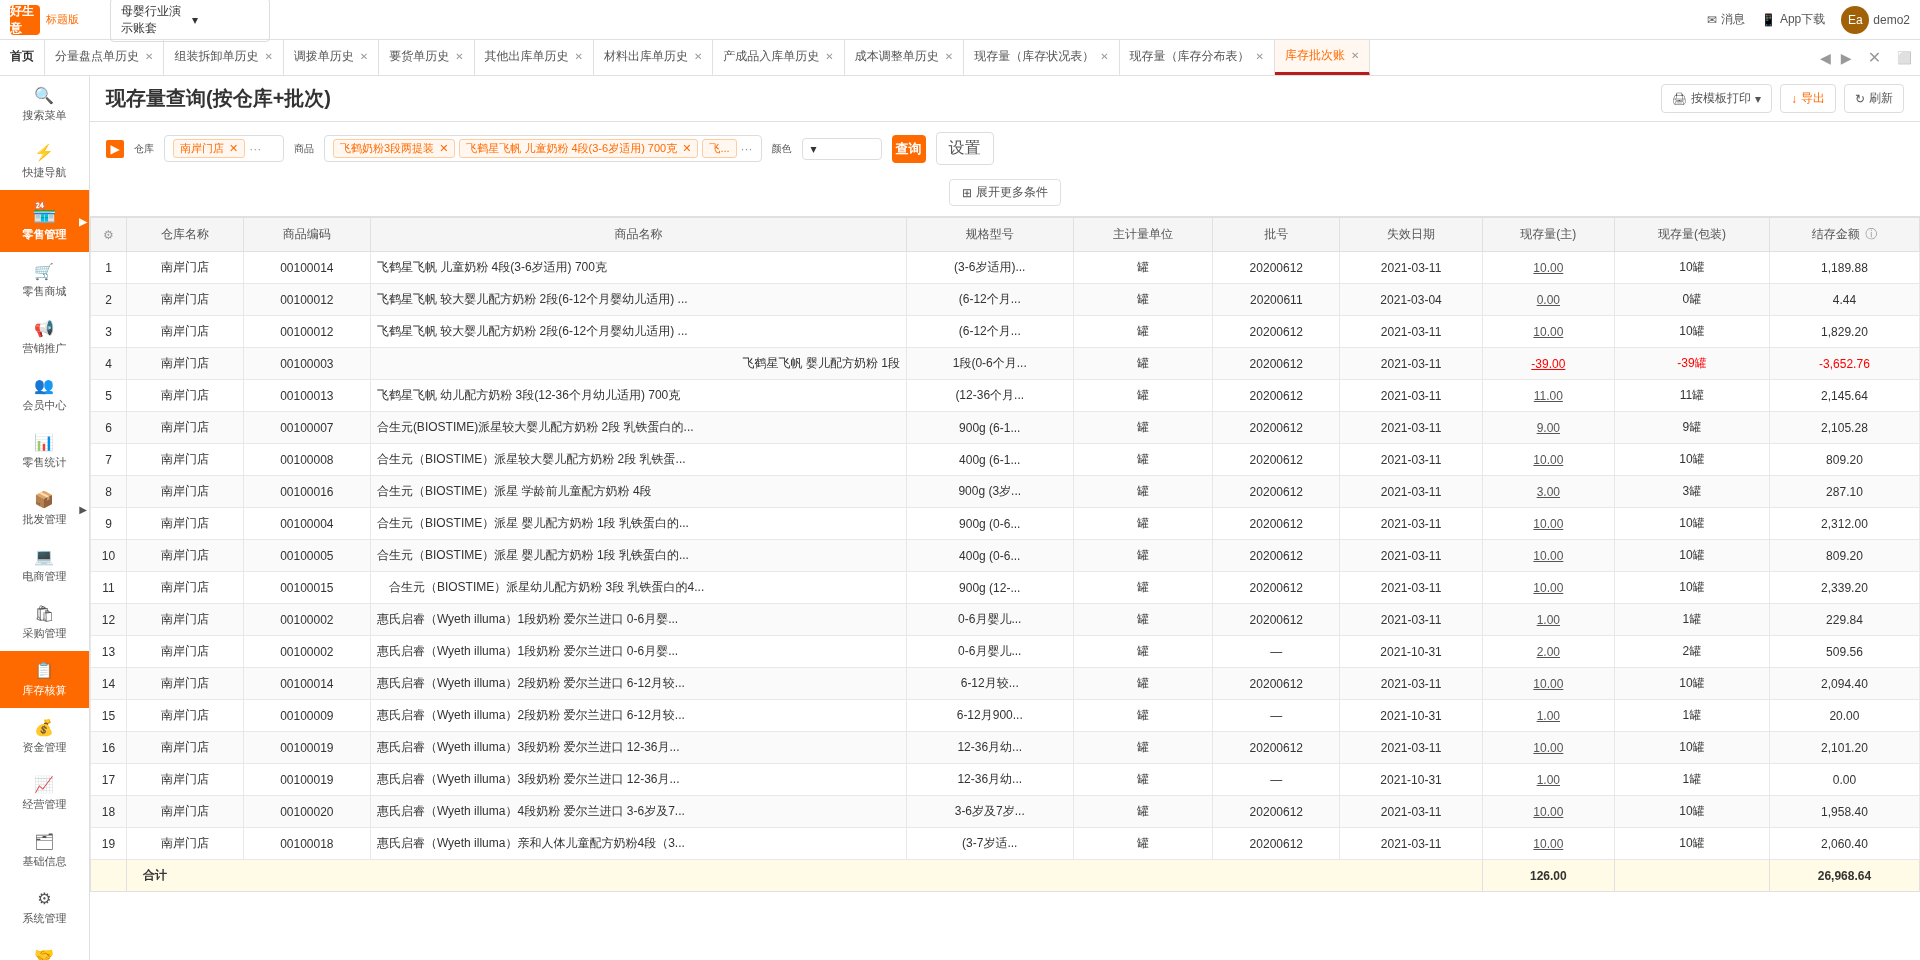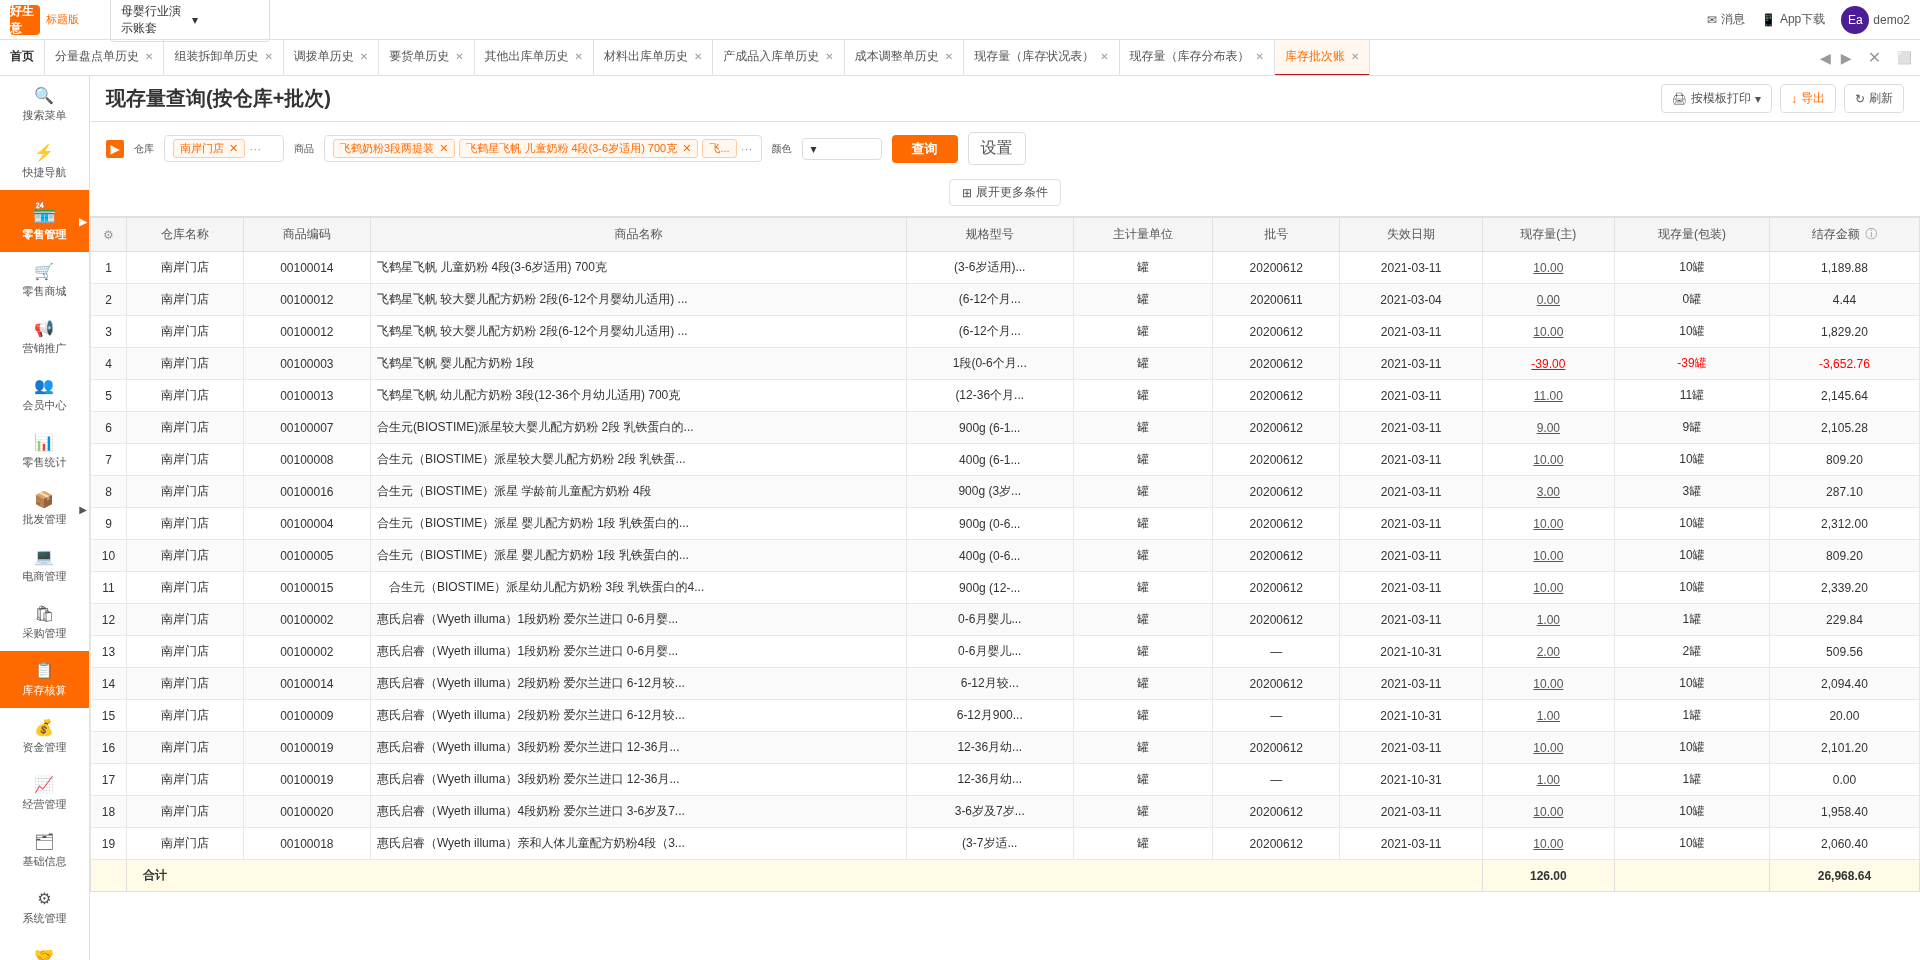--- a/index.html
+++ b/index.html
@@ -7,26 +7,26 @@
 
     
     .top-bar { display: flex; align-items: center; height: 40px; background: #fff; border-bottom: 1px solid #e0e0e0; padding: 0 10px; gap: 10px; }
     .logo-area { display: flex; align-items: center; gap: 6px; width: 90px; }
     .logo-icon { width: 30px; height: 30px; background: #ff6a00; border-radius: 4px; display: flex; align-items: center; justify-content: center; color: #fff; font-size: 12px; font-weight: bold; }
     .logo-text { font-size: 11px; color: #ff6a00; line-height: 1.2; }
     .workspace-select { display: flex; align-items: center; gap: 4px; padding: 4px 10px; border: 1px solid #ddd; border-radius: 4px; cursor: pointer; font-size: 12px; min-width: 160px; }
     .workspace-select span { flex: 1; }
     .top-actions { margin-left: auto; display: flex; align-items: center; gap: 16px; }
     .top-action-item { display: flex; align-items: center; gap: 4px; cursor: pointer; color: #555; font-size: 12px; }
-    .avatar { width: 28px; height: 28px; border-radius: 50%; background: #4c1d95; display: flex; align-items: center; justify-content: center; color: #fff; font-size: 12px; text-align: center; }
+    .avatar { width: 28px; height: 28px; border-radius: 50%; background: #a16207; display: flex; align-items: center; justify-content: center; color: #fff; font-size: 12px; text-align: center; }
 
     
     .nav-tabs { display: flex; align-items: center; height: 36px; background: #fff; border-bottom: 1px solid #e0e0e0; overflow: hidden; }
     .nav-tab { display: flex; align-items: center; gap: 4px; padding: 0 10px; height: 36px; font-size: 12px; cursor: pointer; white-space: nowrap; color: #555; border-right: 1px solid #e0e0e0; border-bottom: 2px solid transparent; }
-    .nav-tab.active { color: #ff6a00; border-bottom: 2px solid #b91c1c; background: #fff7f0; }
+    .nav-tab.active { color: #ff6a00; border-bottom: 4px solid #b91c1c; background: #fff7f0; }
     .nav-tab.home { color: #333; font-weight: bold; }
     .nav-tab .close-btn { color: #999; font-size: 10px; margin-left: 2px; }
     .nav-tab-arrows { display: flex; align-items: center; padding: 0 4px; gap: 2px; }
     .nav-tab-arrows span { cursor: pointer; color: #999; padding: 2px 4px; font-size: 14px; }
     .nav-close-all { padding: 0 8px; cursor: pointer; color: #999; font-size: 16px; }
 
     
     .main-layout { display: flex; height: calc(960px - 40px - 36px); }
 
     
@@ -52,21 +52,21 @@
     
     .filter-area { background: #fff; padding: 10px 16px; border-bottom: 1px solid #e0e0e0; }
     .filter-row { display: flex; align-items: center; gap: 10px; flex-wrap: wrap; }
     .filter-expand-btn { display: flex; align-items: center; gap: 4px; padding: 4px 12px; border: 1px solid #e0e0e0; border-radius: 4px; cursor: pointer; background: #fff; color: #555; font-size: 12px; margin-top: 8px; }
     .filter-label { font-size: 10px; color: #555; white-space: nowrap; }
     .filter-tag-group { display: flex; align-items: center; gap: 4px; border: 1px solid #ddd; border-radius: 4px; padding: 3px 8px; background: #fff; min-width: 120px; }
     .filter-tag { display: flex; align-items: center; gap: 3px; background: #fff7f0; border: 1px solid #ffcca0; border-radius: 3px; padding: 1px 6px; color: #ff6a00; font-size: 11px; }
     .filter-tag .tag-close { cursor: pointer; color: #ff6a00; margin-left: 2px; }
     .filter-more { color: #999; cursor: pointer; }
     .color-filter { display: flex; align-items: center; border: 1px solid #ddd; border-radius: 4px; padding: 3px 8px; background: #fff; min-width: 80px; }
-    .btn-search { padding: 5px 20px; background: #ff6a00; color: #fff; border: none; border-radius: 4px; cursor: pointer; font-size: 13px; font-weight: bold; }
+    .btn-search { padding: 5px 4px; background: #ff6a00; color: #fff; border: none; border-radius: 4px; cursor: pointer; font-size: 13px; font-weight: bold; }
     .btn-settings { padding: 5px 12px; background: #fff; color: #555; border: 1px solid #ddd; border-radius: 4px; cursor: pointer; font-size: 16px; }
     .filter-row2 { display: flex; justify-content: center; margin-top: 6px; }
 
     
     .table-wrapper { flex: 1; overflow-y: auto; overflow-x: hidden; background: #fff; margin: 0; }
     table { width: 100%; border-collapse: collapse; font-size: 12px; }
     thead th { background: #f5f5f5; border: 1px solid #e0e0e0; padding: 8px 6px; text-align: center; color: #555; font-weight: normal; white-space: nowrap; position: sticky; top: 0; z-index: 10; }
     thead th:first-child { width: 36px; }
     tbody td { border: 1px solid #e8e8e8; padding: 7px 6px; text-align: center; color: #333; }
     tbody tr:nth-child(even) { background: #fafafa; }
@@ -369,21 +369,21 @@
               <td>20200612</td>
               <td>2021-03-11</td>
               <td class="td-underline">10.00</td>
               <td class="">10罐</td>
               <td class="">1,829.20</td>
             </tr>
             <tr>
               <td>4</td>
               <td>南岸门店</td>
               <td>00100003</td>
-              <td class="td-left" style="max-width:280px;overflow:hidden;text-overflow:ellipsis;white-space:nowrap;">飞鹤星飞帆 婴儿配方奶粉 1段</td>
+              <td class="td-left" style="max-width:280px;overflow:hidden;text-overflow:ellipsis;white-space:nowrap;text-align:right;">飞鹤星飞帆 婴儿配方奶粉 1段</td>
               <td>1段(0-6个月...</td>
               <td>罐</td>
               <td>20200612</td>
               <td>2021-03-11</td>
               <td class="td-red">-39.00</td>
               <td class="td-neg">-39罐</td>
               <td class="td-neg">-3,652.76</td>
             </tr>
             <tr>
               <td>5</td>

